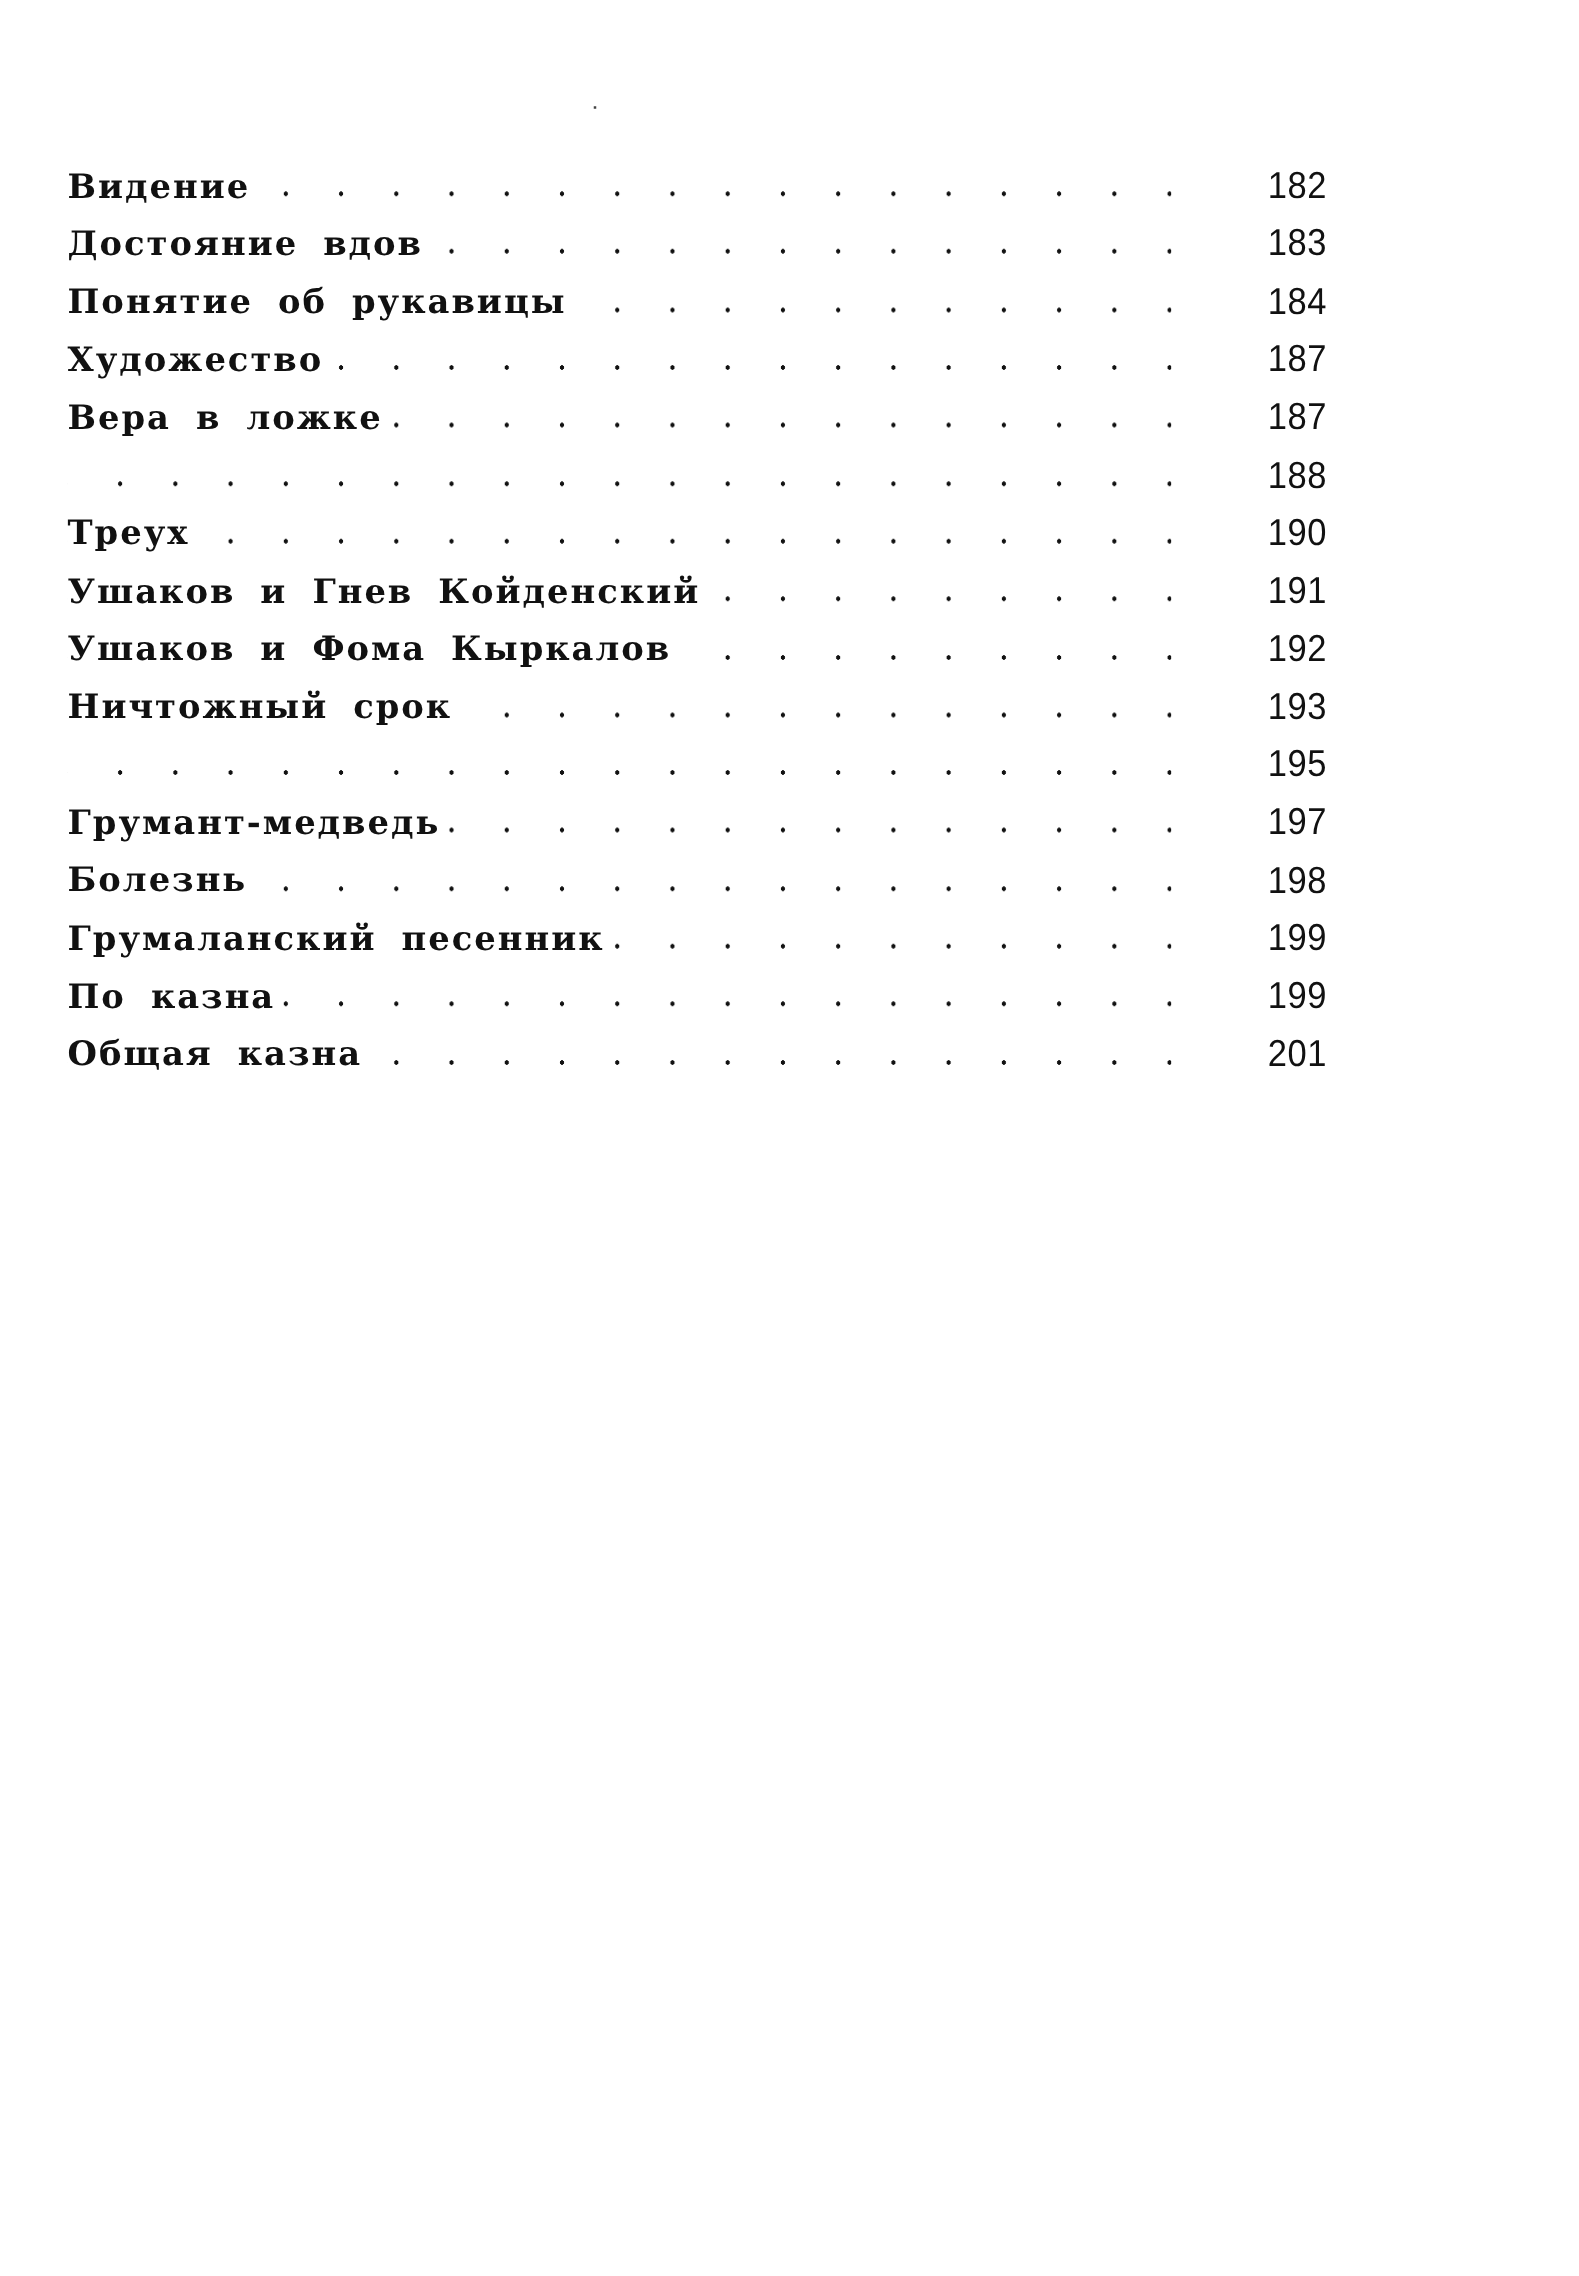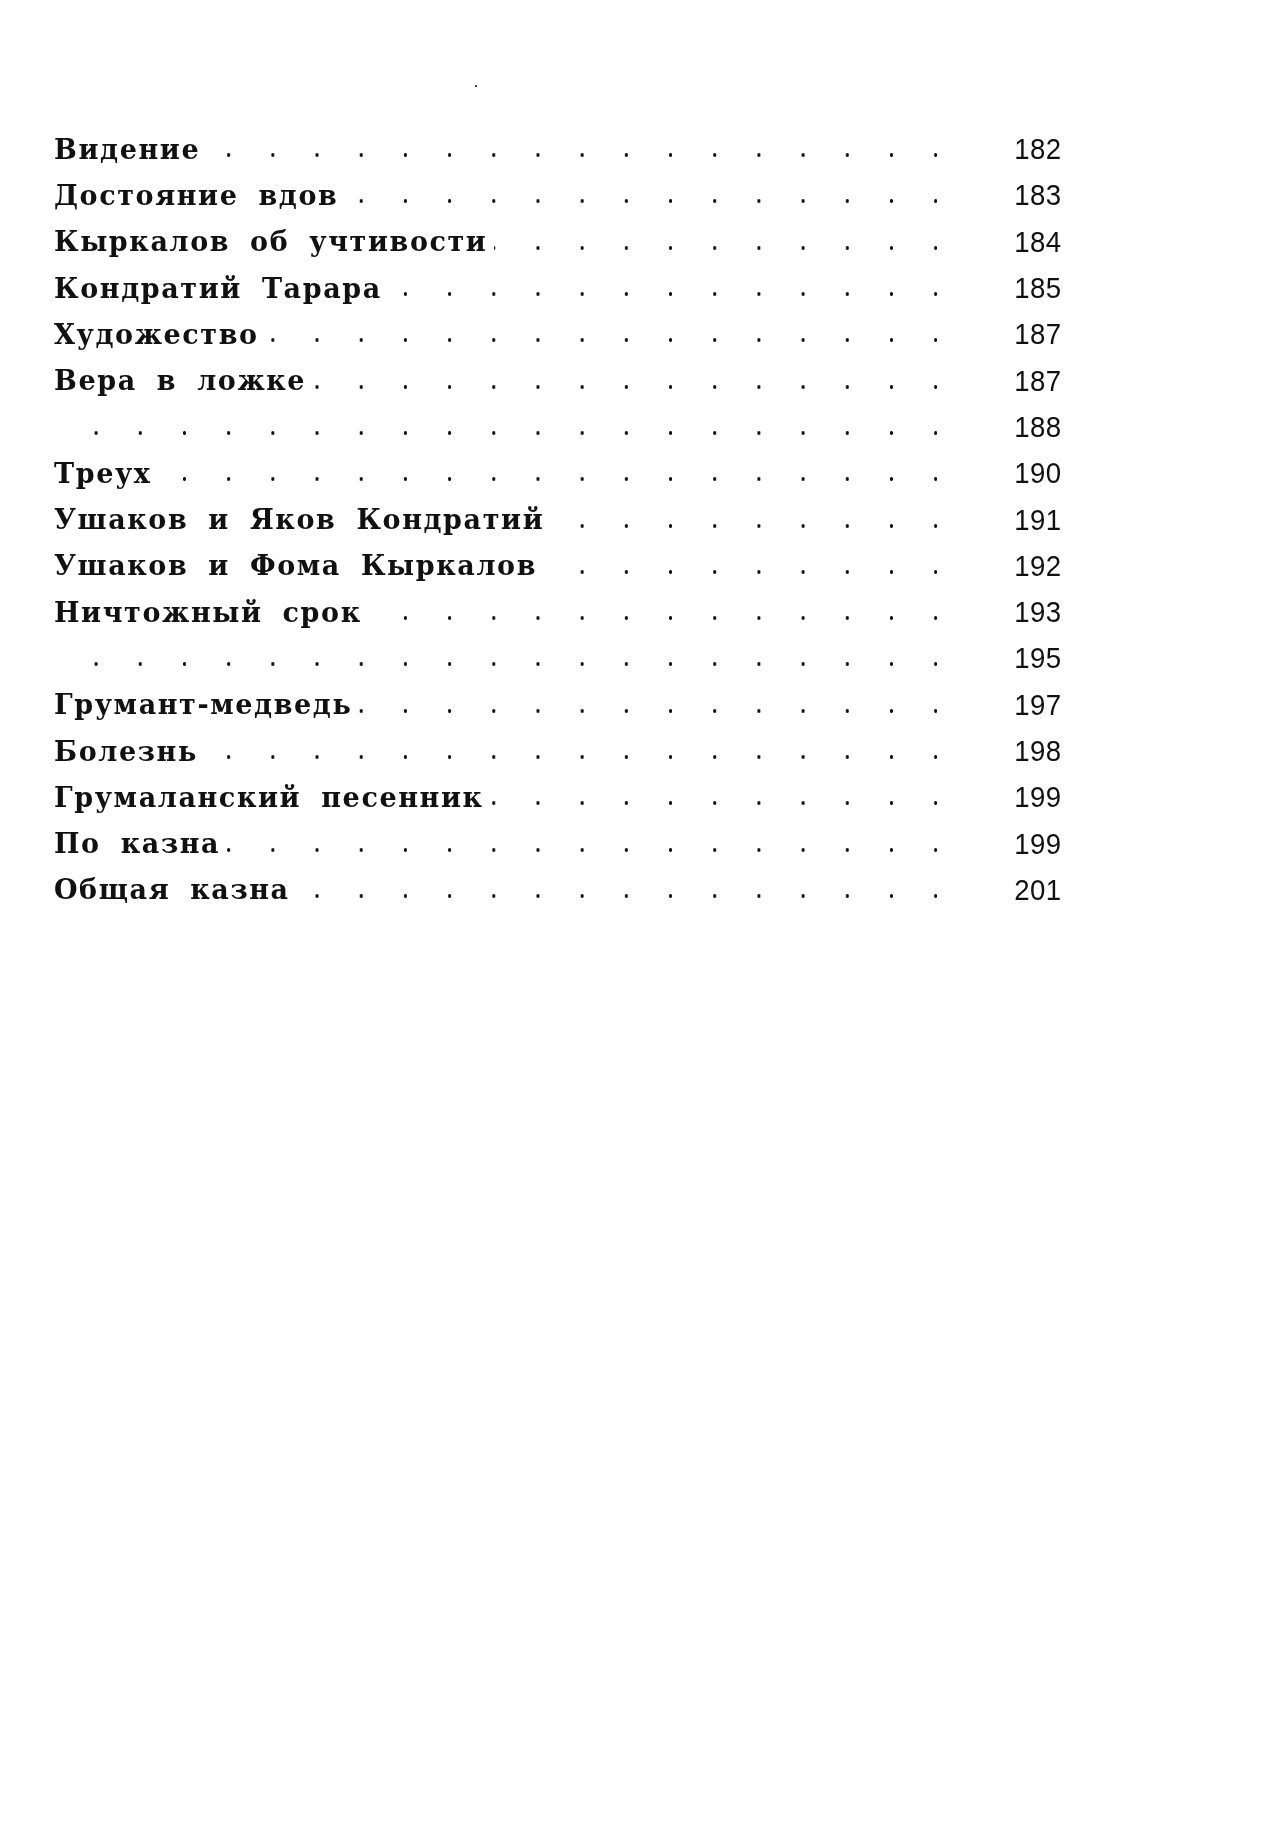--- a/index.html
+++ b/index.html
@@ -94,28 +94,23 @@
       <span class="toc-title">Видение</span>
       <span class="toc-leader"></span>
       <span class="toc-page">182</span>
     </li>
     <li class="toc-entry">
       <span class="toc-title">Достояние вдов</span>
       <span class="toc-leader"></span>
       <span class="toc-page">183</span>
     </li>
     <li class="toc-entry">
-      <span class="toc-title">Кыркалов об учтивости</span>
+      <span class="toc-title">Понятие об рукавицы</span>
       <span class="toc-leader"></span>
       <span class="toc-page">184</span>
-    </li>
-    <li class="toc-entry">
-      <span class="toc-title">Кондратий Тарара</span>
-      <span class="toc-leader"></span>
-      <span class="toc-page">185</span>
     </li>
     <li class="toc-entry">
       <span class="toc-title">Художество</span>
       <span class="toc-leader"></span>
       <span class="toc-page">187</span>
     </li>
     <li class="toc-entry">
       <span class="toc-title">Вера в ложке</span>
       <span class="toc-leader"></span>
       <span class="toc-page">187</span>
@@ -123,21 +118,21 @@
     <li class="toc-entry">
       <span class="toc-leader"></span>
       <span class="toc-page">188</span>
     </li>
     <li class="toc-entry">
       <span class="toc-title">Треух</span>
       <span class="toc-leader"></span>
       <span class="toc-page">190</span>
     </li>
     <li class="toc-entry">
-      <span class="toc-title">Ушаков и Яков Кондратий</span>
+      <span class="toc-title">Ушаков и Гнев Койденский</span>
       <span class="toc-leader"></span>
       <span class="toc-page">191</span>
     </li>
     <li class="toc-entry">
       <span class="toc-title">Ушаков и Фома Кыркалов</span>
       <span class="toc-leader"></span>
       <span class="toc-page">192</span>
     </li>
     <li class="toc-entry">
       <span class="toc-title">Ничтожный срок</span>

